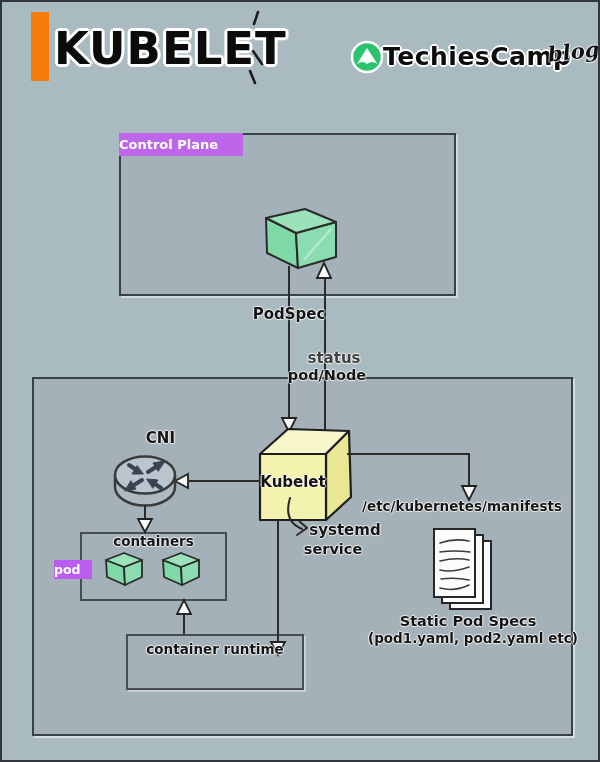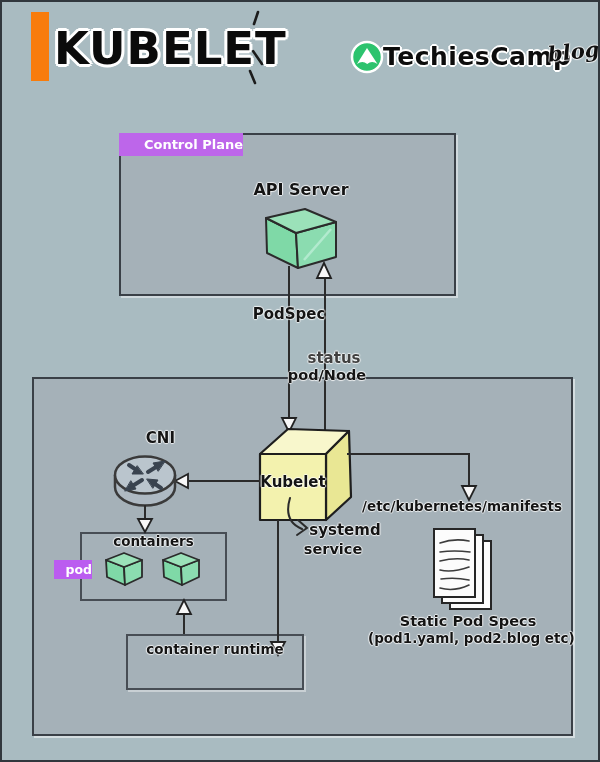--- a/index.html
+++ b/index.html
@@ -33,21 +33,21 @@
                 2px 2px 0 #fff,-2px 2px 0 #fff,2px -2px 0 #fff,-2px -2px 0 #fff;
   }
   .orange-bar{position:absolute;z-index:3;left:29px;top:10px;width:18px;height:69px;background:var(--accent-orange);}
   .brand-name{
     left:381px;top:41px;font-size:25px;font-weight:800;color:#0c0c0c;letter-spacing:.5px;
     text-shadow:2px 0 0 #fff,-2px 0 0 #fff,0 2px 0 #fff,0 -2px 0 #fff,
                 1px 1px 0 #fff,-1px 1px 0 #fff,1px -1px 0 #fff,-1px -1px 0 #fff;
   }
   .brand-suffix{left:546px;top:38px;font-size:21px;font-weight:700;font-style:italic;
     font-family:"DejaVu Serif","Liberation Serif",serif;transform:rotate(-6deg);color:#101010;}
-  .tag{position:absolute;z-index:3;color:#fff;font-weight:bold;text-align:right;
+  .tag{position:absolute;z-index:3;color:#fff;font-weight:bold;text-align:left;
     font-family:"DejaVu Sans","Liberation Sans",sans-serif;}
   .cp-tag{left:117px;top:131px;width:124px;height:23px;font-size:13px;line-height:23px;background:var(--label-purple);}
   .pod-tag{left:52px;top:558px;width:38px;height:19px;font-size:12.5px;line-height:19px;background:var(--pod-purple);}
   .api-server{left:239px;top:179px;width:120px;font-size:16px;}
   .podspec{left:237px;top:304px;width:100px;font-size:15px;}
   .podnode{left:275px;top:329px;width:100px;font-size:14.5px;margin-top:36px;}
   .status{left:282px;top:348px;width:100px;font-size:15px;font-weight:800;color:#404040;}
   .kubelet{left:258px;top:472px;width:66px;font-size:15px;}
   .cni{left:113px;top:428px;width:60px;font-size:15px;text-align:right;}
   .containers{left:79px;top:532px;width:145px;font-size:13.5px;}
@@ -175,30 +175,29 @@
       </g>
     </g>
   </svg>
 
   <div class="orange-bar"></div>
   <div class="lbl title">KUBELET</div>
   <div class="lbl brand-name">TechiesCamp</div>
   <div class="lbl brand-suffix">blog</div>
 
   <div class="tag cp-tag">Control Plane</div>
-  <div class="lbl api-server">API Server</div>
 
   <div class="lbl podspec">PodSpec</div>
   <div class="lbl podnode">pod/Node</div>
   <div class="lbl status">status</div>
   <div class="lbl systemd1">systemd</div>
   <div class="lbl systemd2">service</div>
 
   <div class="lbl kubelet">Kubelet</div>
   <div class="lbl cni">CNI</div>
   <div class="lbl containers">containers</div>
   <div class="tag pod-tag">pod</div>
   <div class="lbl runtime1">container runtime</div>
   <div class="lbl manifests">/etc/kubernetes/manifests</div>
   <div class="lbl static1">Static Pod Specs</div>
-  <div class="lbl static2">(pod1.yaml, pod2.blog etc)</div>
+  <div class="lbl static2">(pod1.yaml, pod2.yaml etc)</div>
 
 </div>
 
 </body></html>

